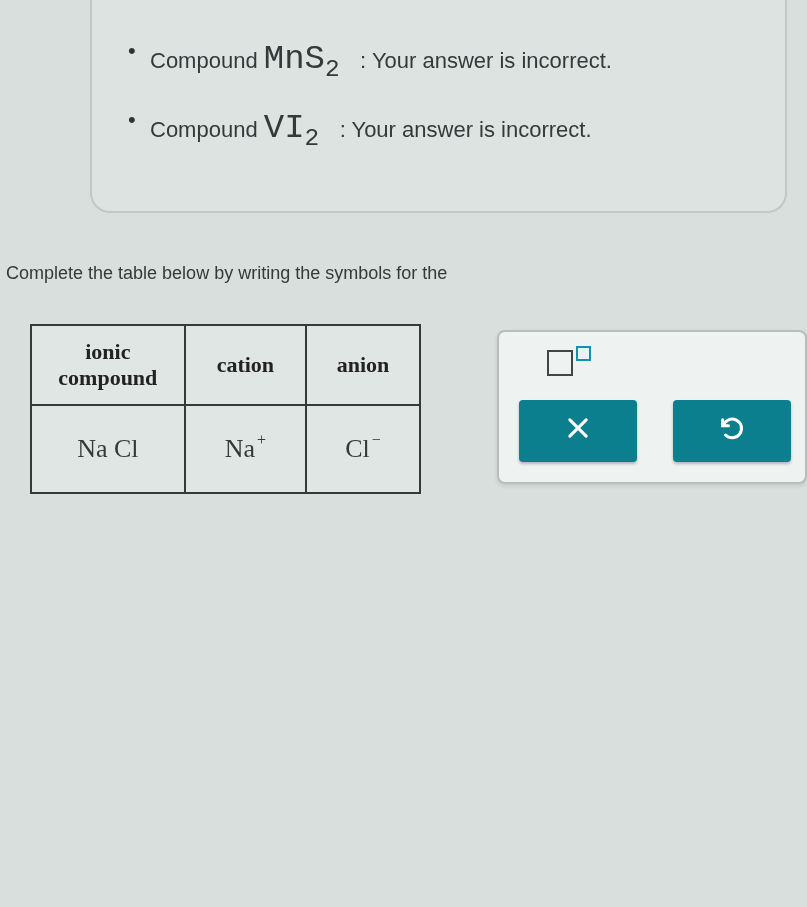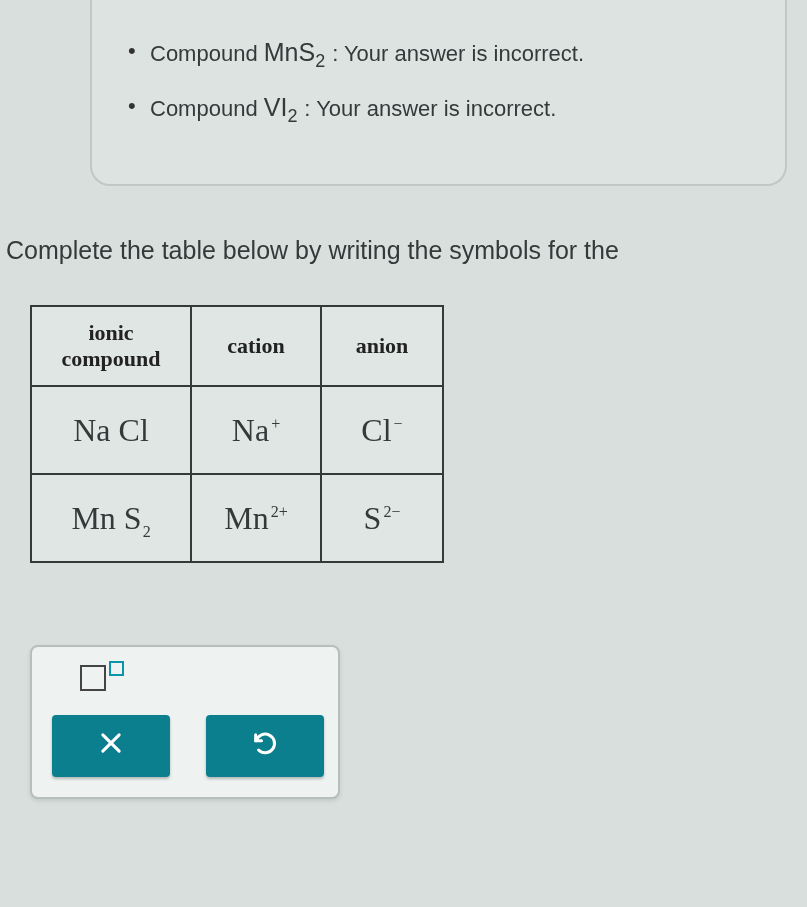--- a/index.html
+++ b/index.html
@@ -31,38 +31,37 @@
       line-height: 1.5;
     }
     .feedback-list li::before {
       content: "•";
       position: absolute;
       left: 6px;
       font-size: 22px;
       color: #333;
     }
     .compound-formula {
-      font-family: Liberation Sans, sans-serif;
-      font-size: 25px;
+      font-family: Liberation Mono, monospace;
+      font-size: 34px;
       text-align: center;
     }
     .sub { font-size: 0.72em; vertical-align: sub; }
     .instruction {
-      font-size: 25px;
+      font-size: 18px;
       color: #333a3a;
       margin: 50px 0 40px 0;
       padding: 0 6px;
       white-space: nowrap;
     }
     .content-row {
       display: flex;
       align-items: flex-start;
       gap: 76px;
       padding-left: 30px;
-      flex-direction: column;
     }
     .ion-table {
       border-collapse: collapse;
       background: #e0e6e4;
     }
     .ion-table th, .ion-table td {
       border: 2px solid #333a3a;
       text-align: center;
       vertical-align: middle;
       padding: 10px 14px;
@@ -79,21 +78,21 @@
     .ion-table th:nth-child(3) { width: 122px; }
     .ion-table td {
       font-size: 24px;
       height: 88px;
     }
     .ion {
       display: inline-block;
       position: relative;
       line-height: 1;
     }
-    .ion .base { font-size: 32px; }
+    .ion .base { font-size: 26px; }
     .ion .chg {
       font-size: 16px;
       position: relative;
       top: -12px;
       margin-left: 2px;
     }
     .ion .sb {
       font-size: 16px;
       position: relative;
       top: 8px;
@@ -188,31 +187,20 @@
     <tbody>
       <tr>
         <td>
           <span class="ion"><span class="base">Na Cl</span></span>
         </td>
         <td>
           <span class="ion"><span class="base">Na</span><span class="chg">+</span></span>
         </td>
         <td>
           <span class="ion"><span class="base">Cl</span><span class="chg">−</span></span>
-        </td>
-      </tr>
-      <tr>
-        <td>
-          <span class="ion"><span class="base">Mn S</span><span class="sb">2</span></span>
-        </td>
-        <td>
-          <span class="ion"><span class="base">Mn</span><span class="chg">2+</span></span>
-        </td>
-        <td>
-          <span class="ion"><span class="base">S</span><span class="chg">2−</span></span>
         </td>
       </tr>
     </tbody>
   </table>
 
   <div class="tool-panel">
     <div class="tool-top">
       <button class="super-tool" style="background:none;border:none;cursor:pointer;" title="superscript">
         <span class="big-sq"></span>
         <span class="small-sq"></span>

